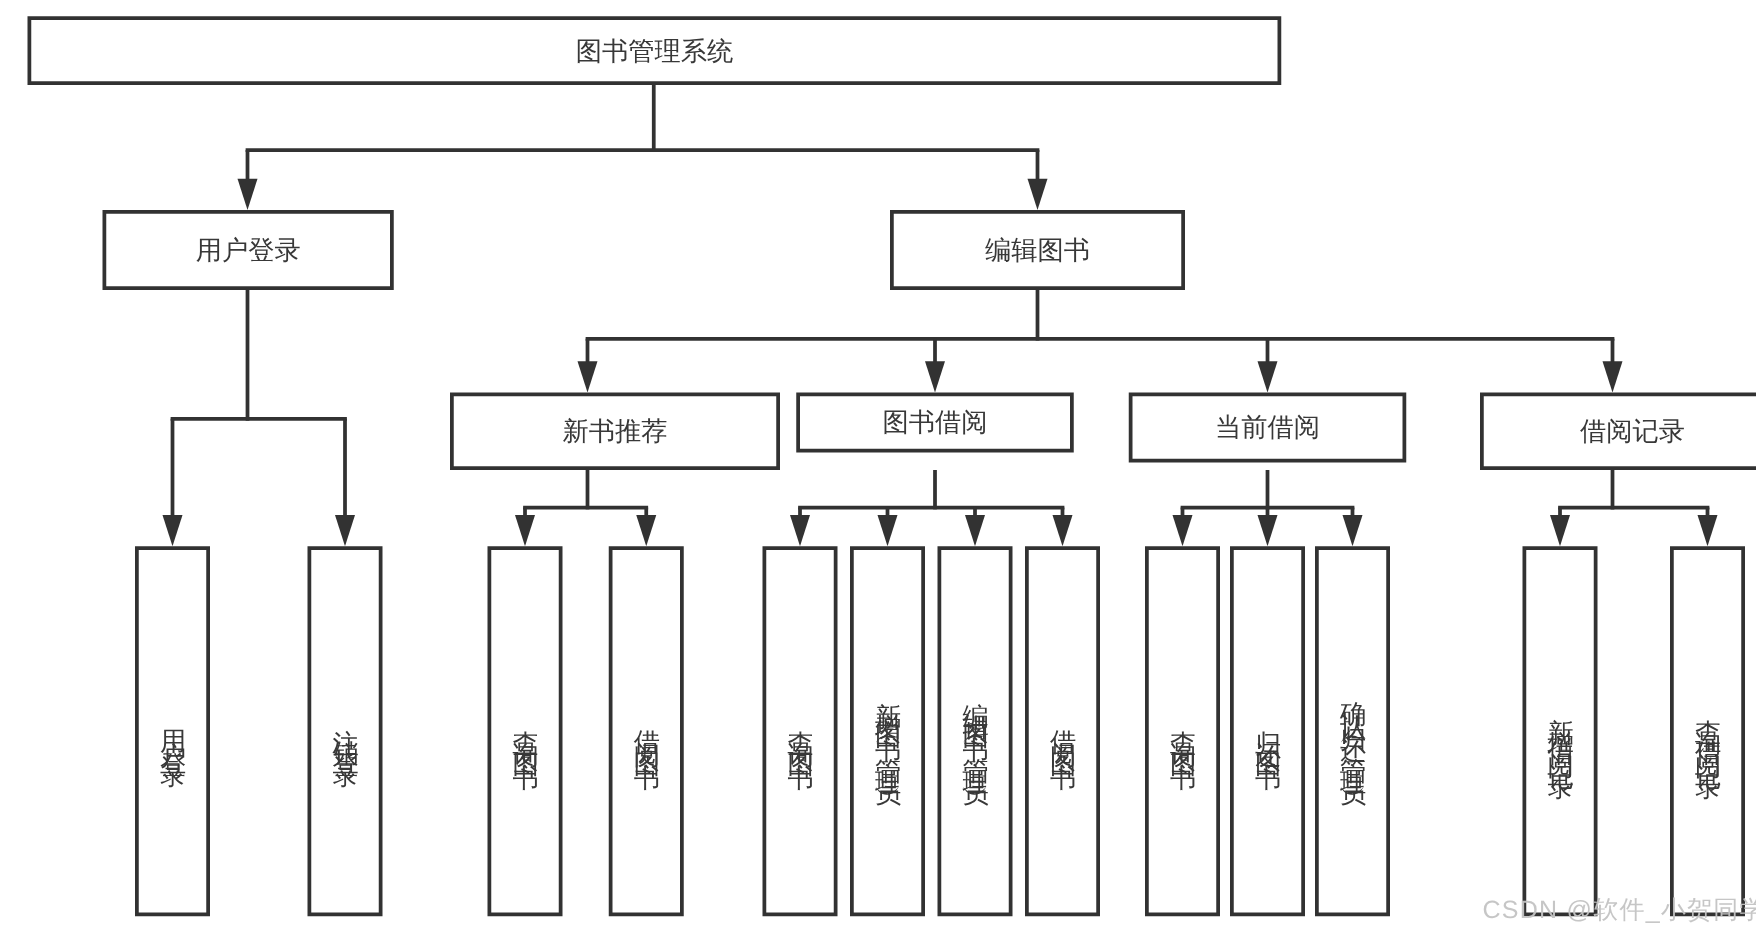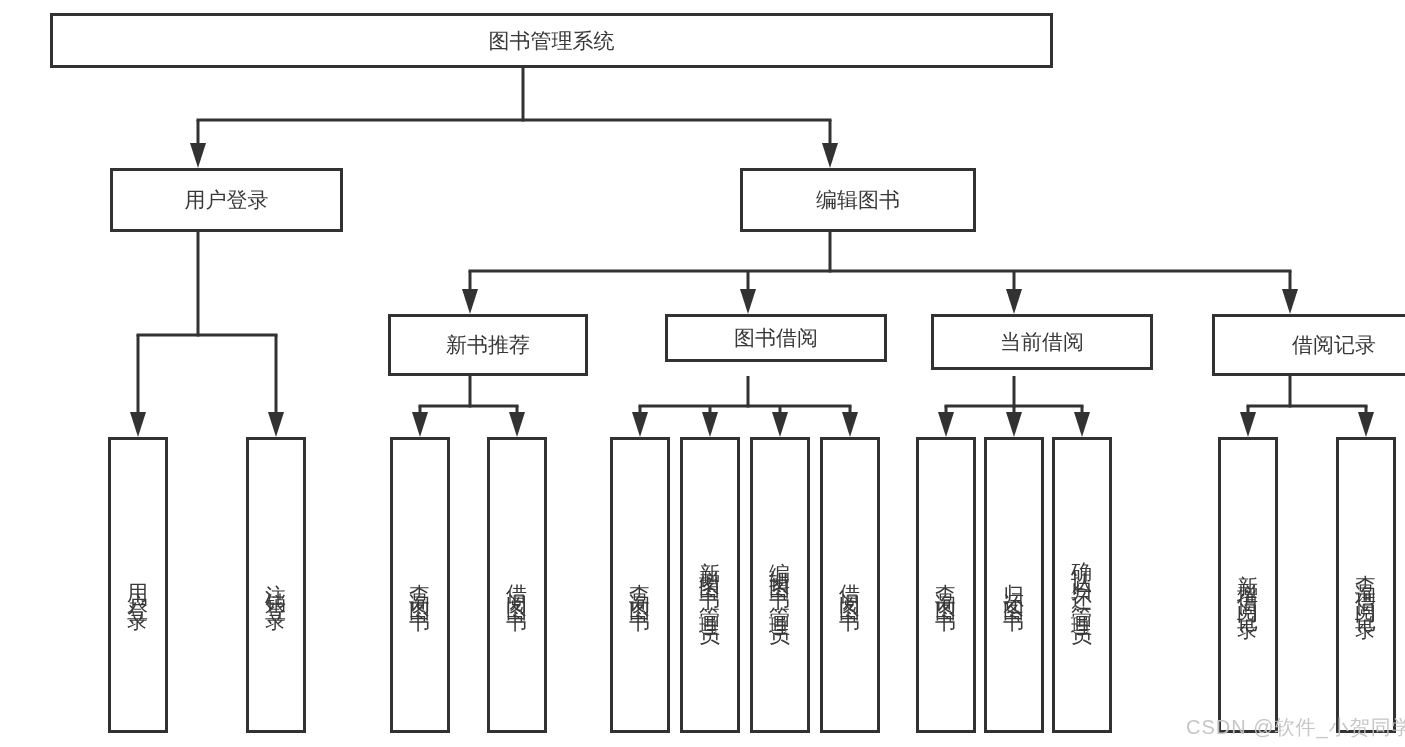--- a/index.html
+++ b/index.html
@@ -20,21 +20,20 @@
     position: absolute;
     background: #ffffff;
     border: 3px solid #323232;
     box-sizing: border-box;
     display: flex;
     align-items: center;
     justify-content: center;
     color: #383838;
     font-size: 21px;
     z-index: 2;
-    margin-left: 28px;
   }
   .vbox {
     position: absolute;
     top: 437px;
     width: 60px;
     height: 296px;
     background: #ffffff;
     border: 3px solid #323232;
     box-sizing: border-box;
     display: flex;
@@ -149,21 +148,21 @@
     <span>图书管理系统</span>
   </div>
 
   <div class="box" style="left:82px; top:168px; width:233px; height:64px;">
     <span>用户登录</span>
   </div>
   <div class="box" style="left:712px; top:168px; width:236px; height:64px;">
     <span>编辑图书</span>
   </div>
 
-  <div class="box" style="left:360px; top:314px; width:200px; height:62px;">
+  <div class="box" style="left:360px; top:314px; width:264px; height:62px;">
     <span>新书推荐</span>
   </div>
   <div class="box" style="left:637px; top:314px; width:222px; height:48px;">
     <span>图书借阅</span>
   </div>
   <div class="box" style="left:903px; top:314px; width:222px; height:56px;">
     <span>当前借阅</span>
   </div>
   <div class="box" style="left:1184px; top:314px; width:244px; height:62px;">
     <span>借阅记录</span>

